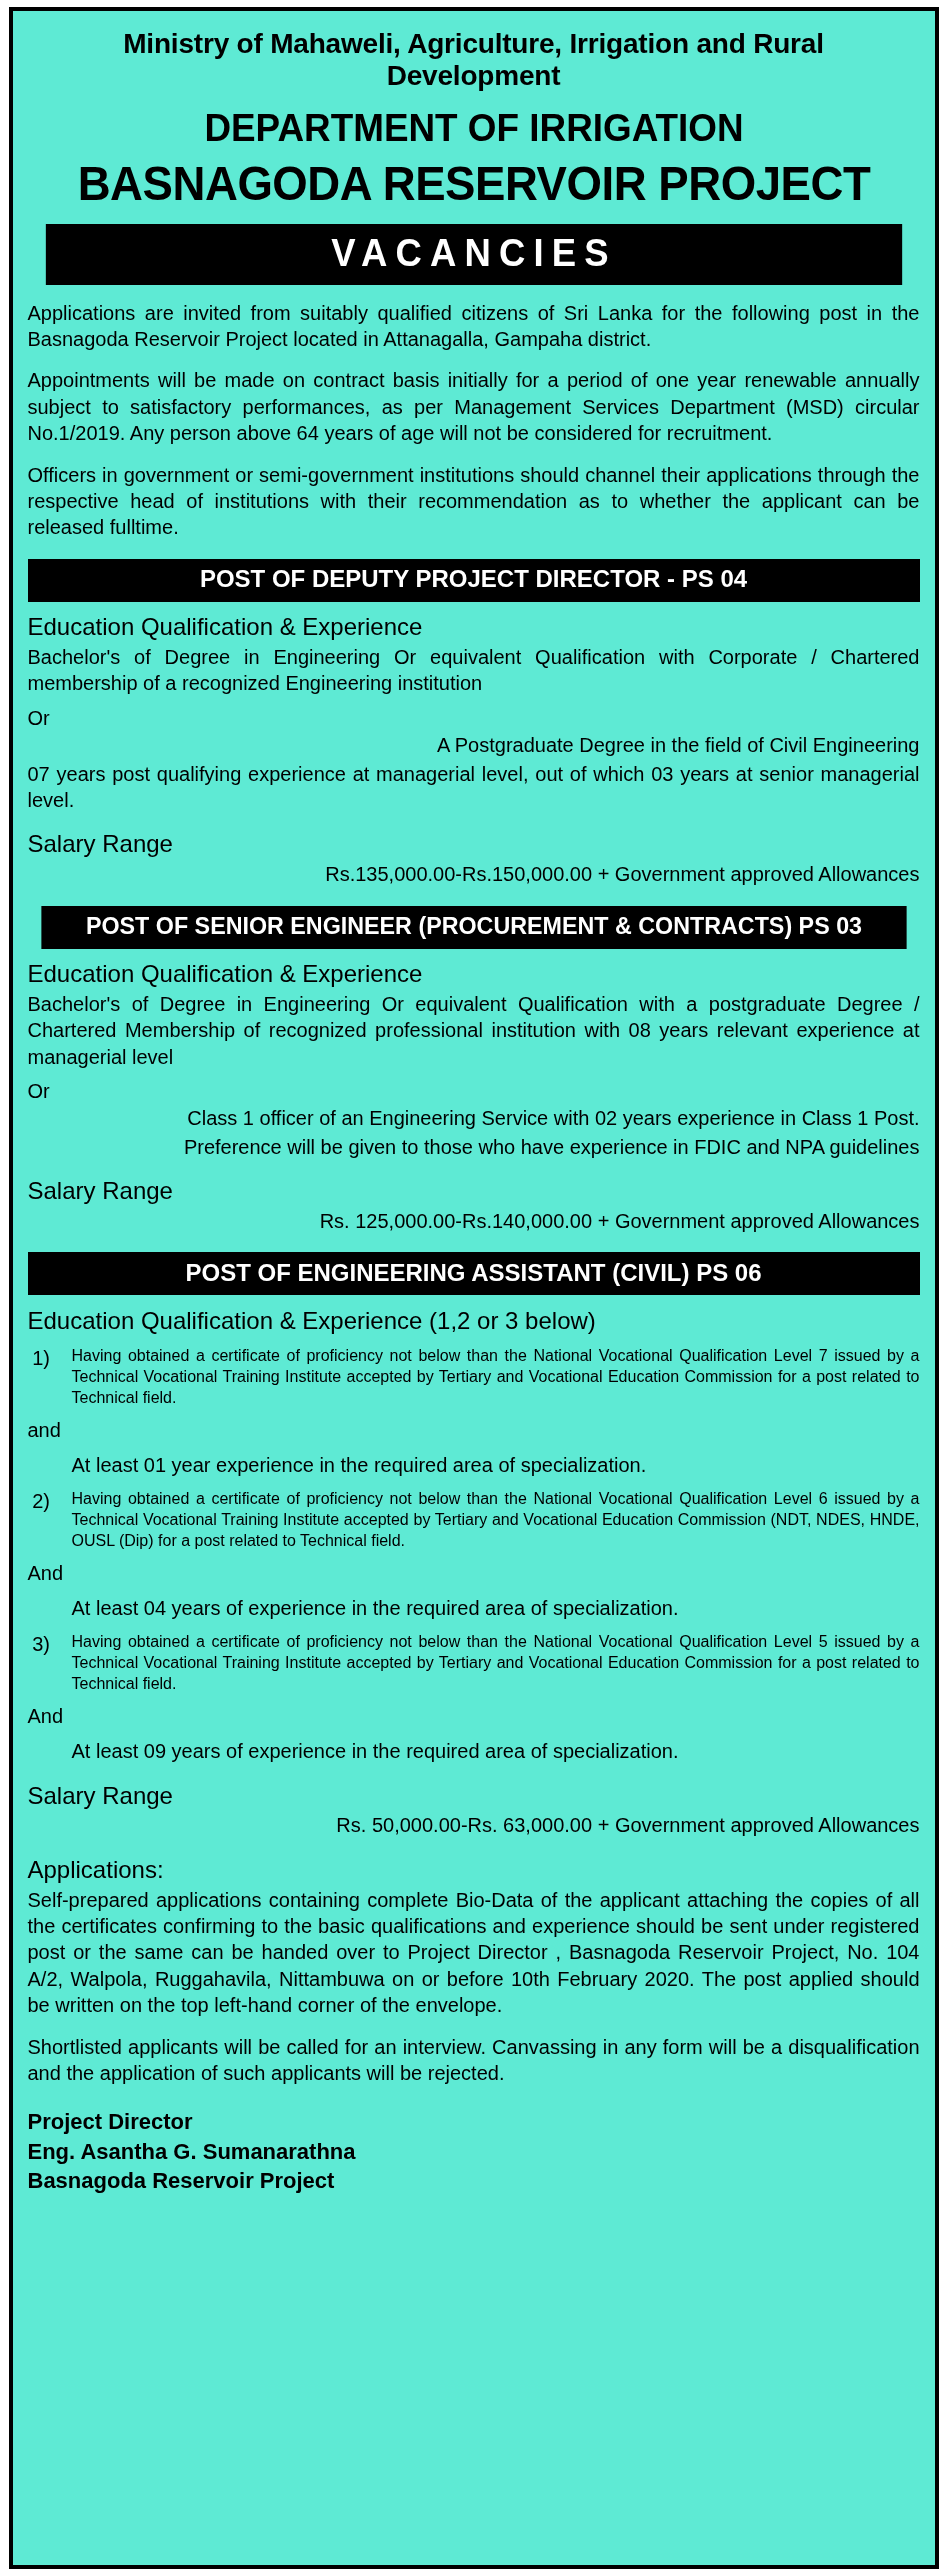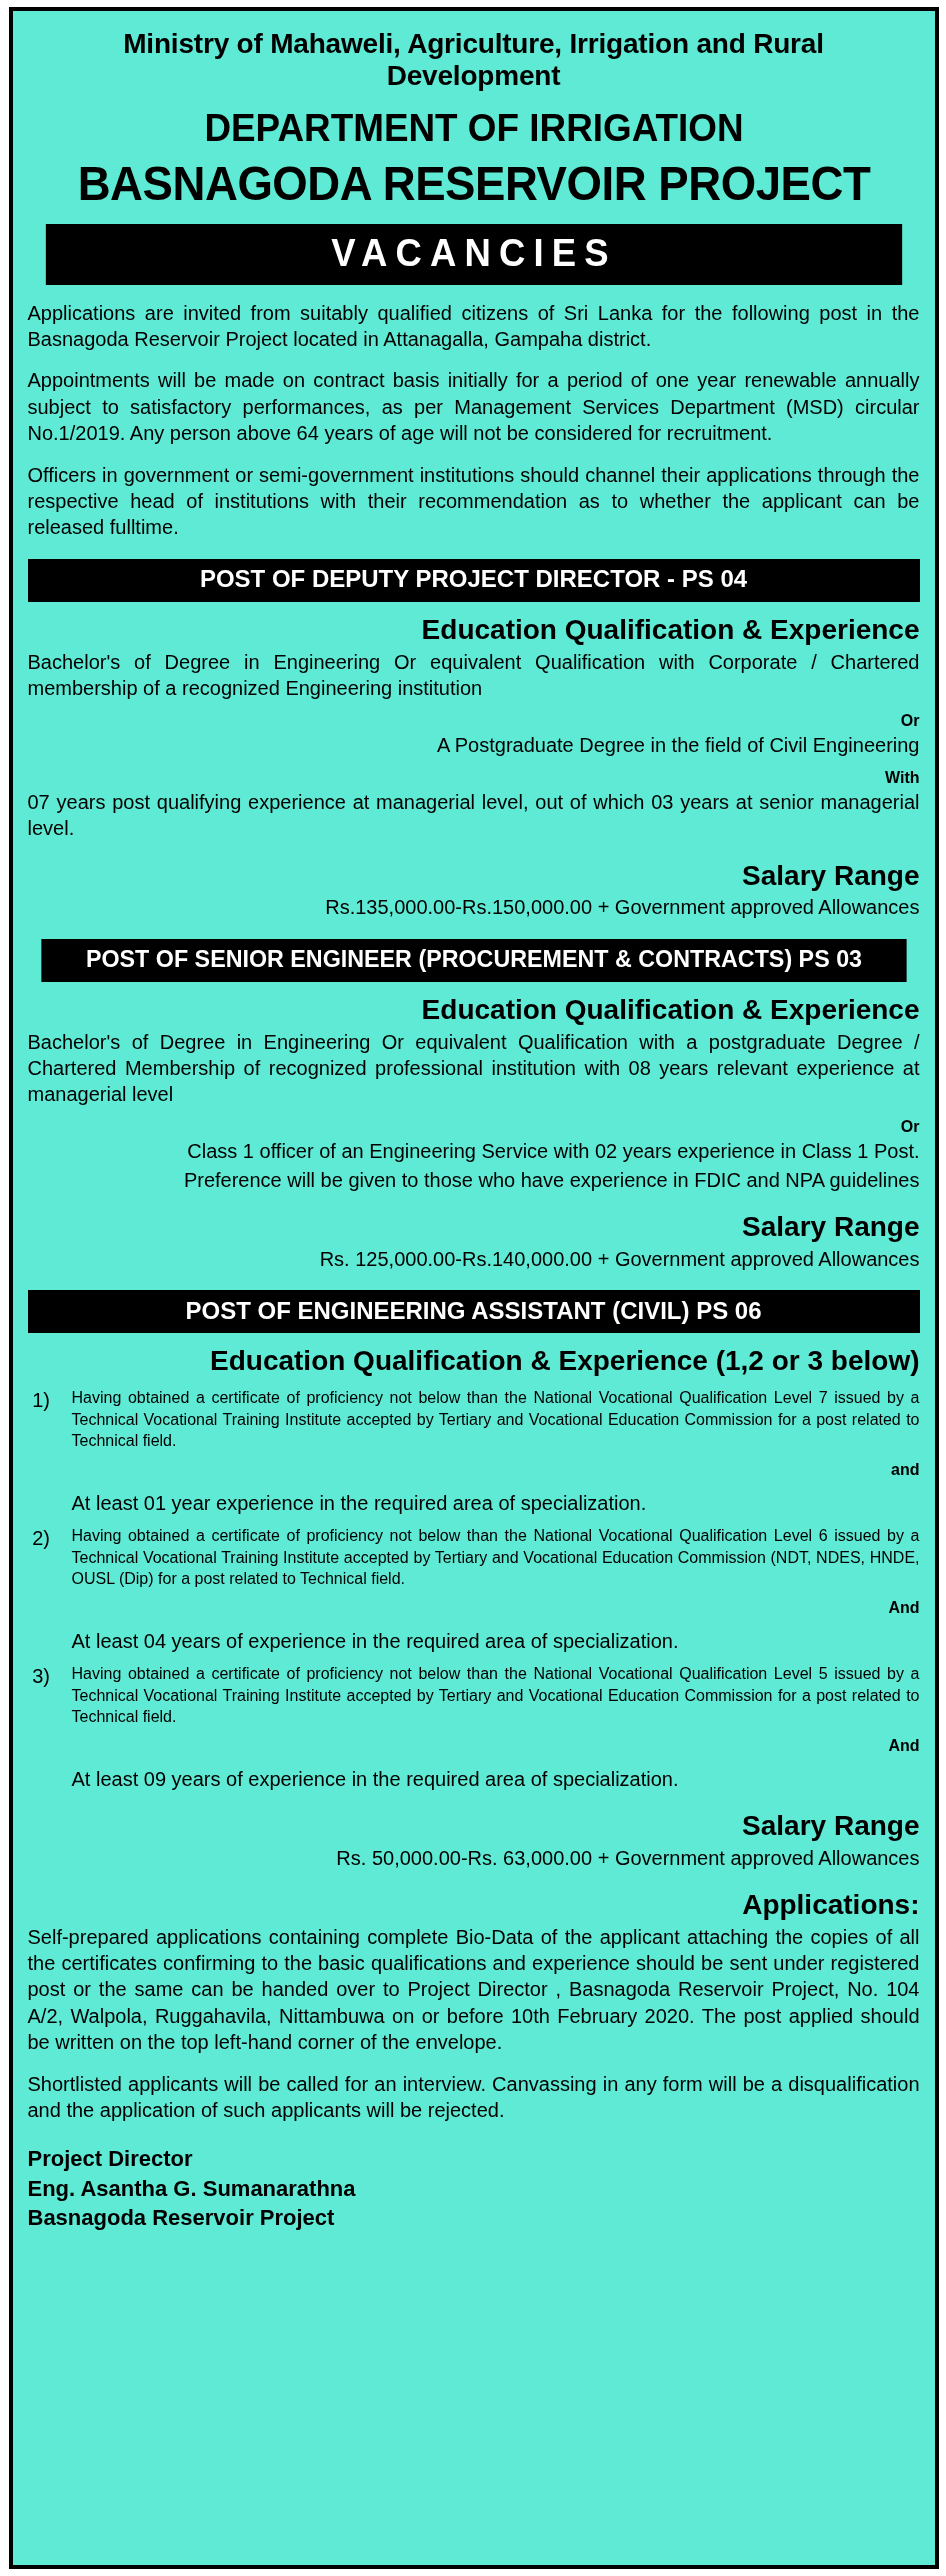--- a/index.html
+++ b/index.html
@@ -100,34 +100,33 @@
     hyphens: none;
   }
   p.body.left {
     text-align: right;
   }
   p.body.tiny-gap {
     margin-top: 2px;
   }
 
   h3.sub {
-    font-size: 28px;
-    font-weight: bold;
+    font-size: 24px;
+    font-weight: normal;
     margin: 11.4px 0 0 0;
     line-height: 1.2;
-    text-align: right;
   }
   h3.sub.salary {
     margin-top: 17px;
   }
 
   .center-word {
-    text-align: right;
-    font-size: 16px;
-    font-weight: bold;
+    text-align: left;
+    font-size: 20px;
+    font-weight: normal;
     margin: 10.4px 0 0 0;
   }
 
   
   .num-item {
     display: flex;
     margin-top: 9.5px;
   }
   .num-marker {
     flex: 0 0 44px;
@@ -174,21 +173,20 @@
 
       <p class="body">Applications are invited from suitably qualified citizens of Sri Lanka for the following post in the Basnagoda Reservoir Project located in Attanagalla, Gampaha district.</p>
       <p class="body">Appointments will be made on contract basis initially for a period of one year renewable annually subject to satisfactory performances, as per Management Services Department (MSD) circular No.1/2019. Any person above 64 years of age will not be considered for recruitment.</p>
       <p class="body">Officers in government or semi-government institutions should channel their applications through the respective head of institutions with their recommendation as to whether the applicant can be released fulltime.</p>
 
       <div class="banner banner-post">POST OF DEPUTY PROJECT DIRECTOR - PS 04</div>
       <h3 class="sub">Education Qualification &amp; Experience</h3>
       <p class="body tiny-gap">Bachelor's of Degree in Engineering Or equivalent Qualification with Corporate / Chartered membership of a recognized Engineering  institution</p>
       <p class="center-word">Or</p>
       <p class="body left tiny-gap">A Postgraduate Degree in the field of Civil Engineering</p>
-      <p class="center-word">With</p>
       <p class="body tiny-gap">07 years post qualifying experience at managerial level, out of which 03 years at senior managerial level.</p>
       <h3 class="sub salary">Salary Range</h3>
       <p class="body left tiny-gap">Rs.135,000.00-Rs.150,000.00 + Government approved Allowances</p>
 
       <div class="banner banner-post tight">POST OF SENIOR ENGINEER (PROCUREMENT &amp; CONTRACTS) PS 03</div>
       <h3 class="sub">Education Qualification &amp; Experience</h3>
       <p class="body tiny-gap">Bachelor's of Degree in Engineering Or equivalent Qualification with a postgraduate Degree / Chartered Membership of recognized professional institution with 08 years relevant experience at managerial level</p>
       <p class="center-word">Or</p>
       <p class="body left tiny-gap">Class 1 officer of an Engineering Service with 02 years experience in Class 1 Post.</p>
       <p class="body left tiny-gap">Preference will be given to those who have experience in FDIC and NPA guidelines</p>

